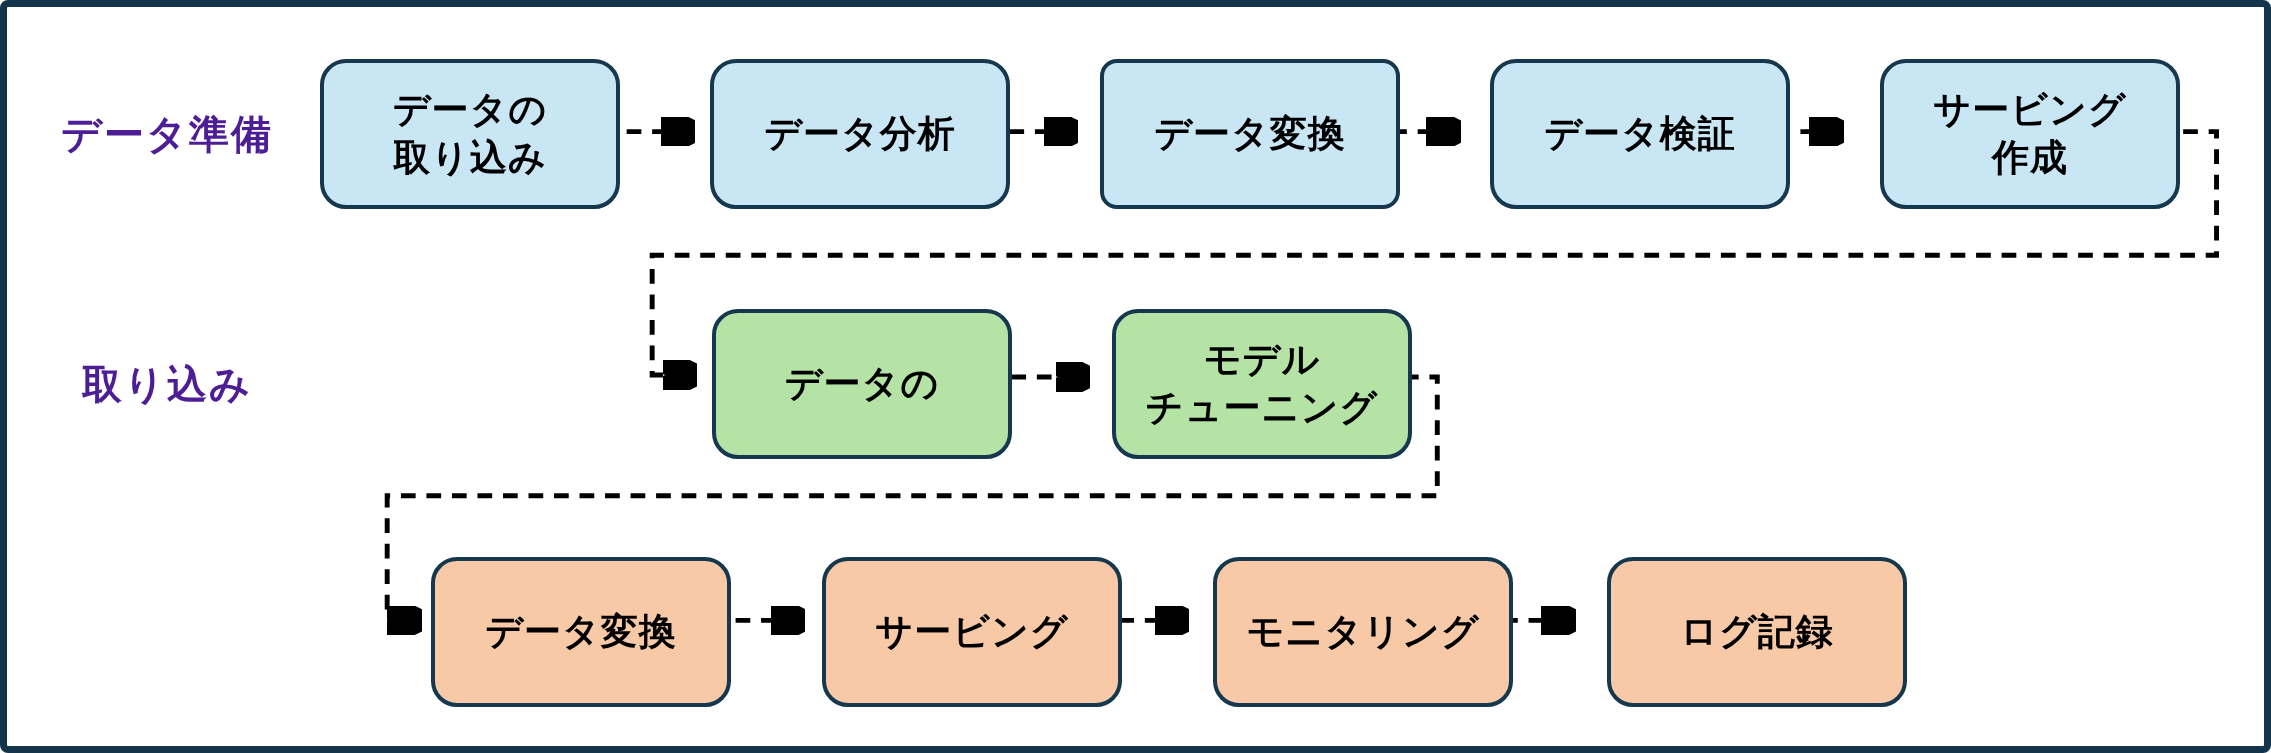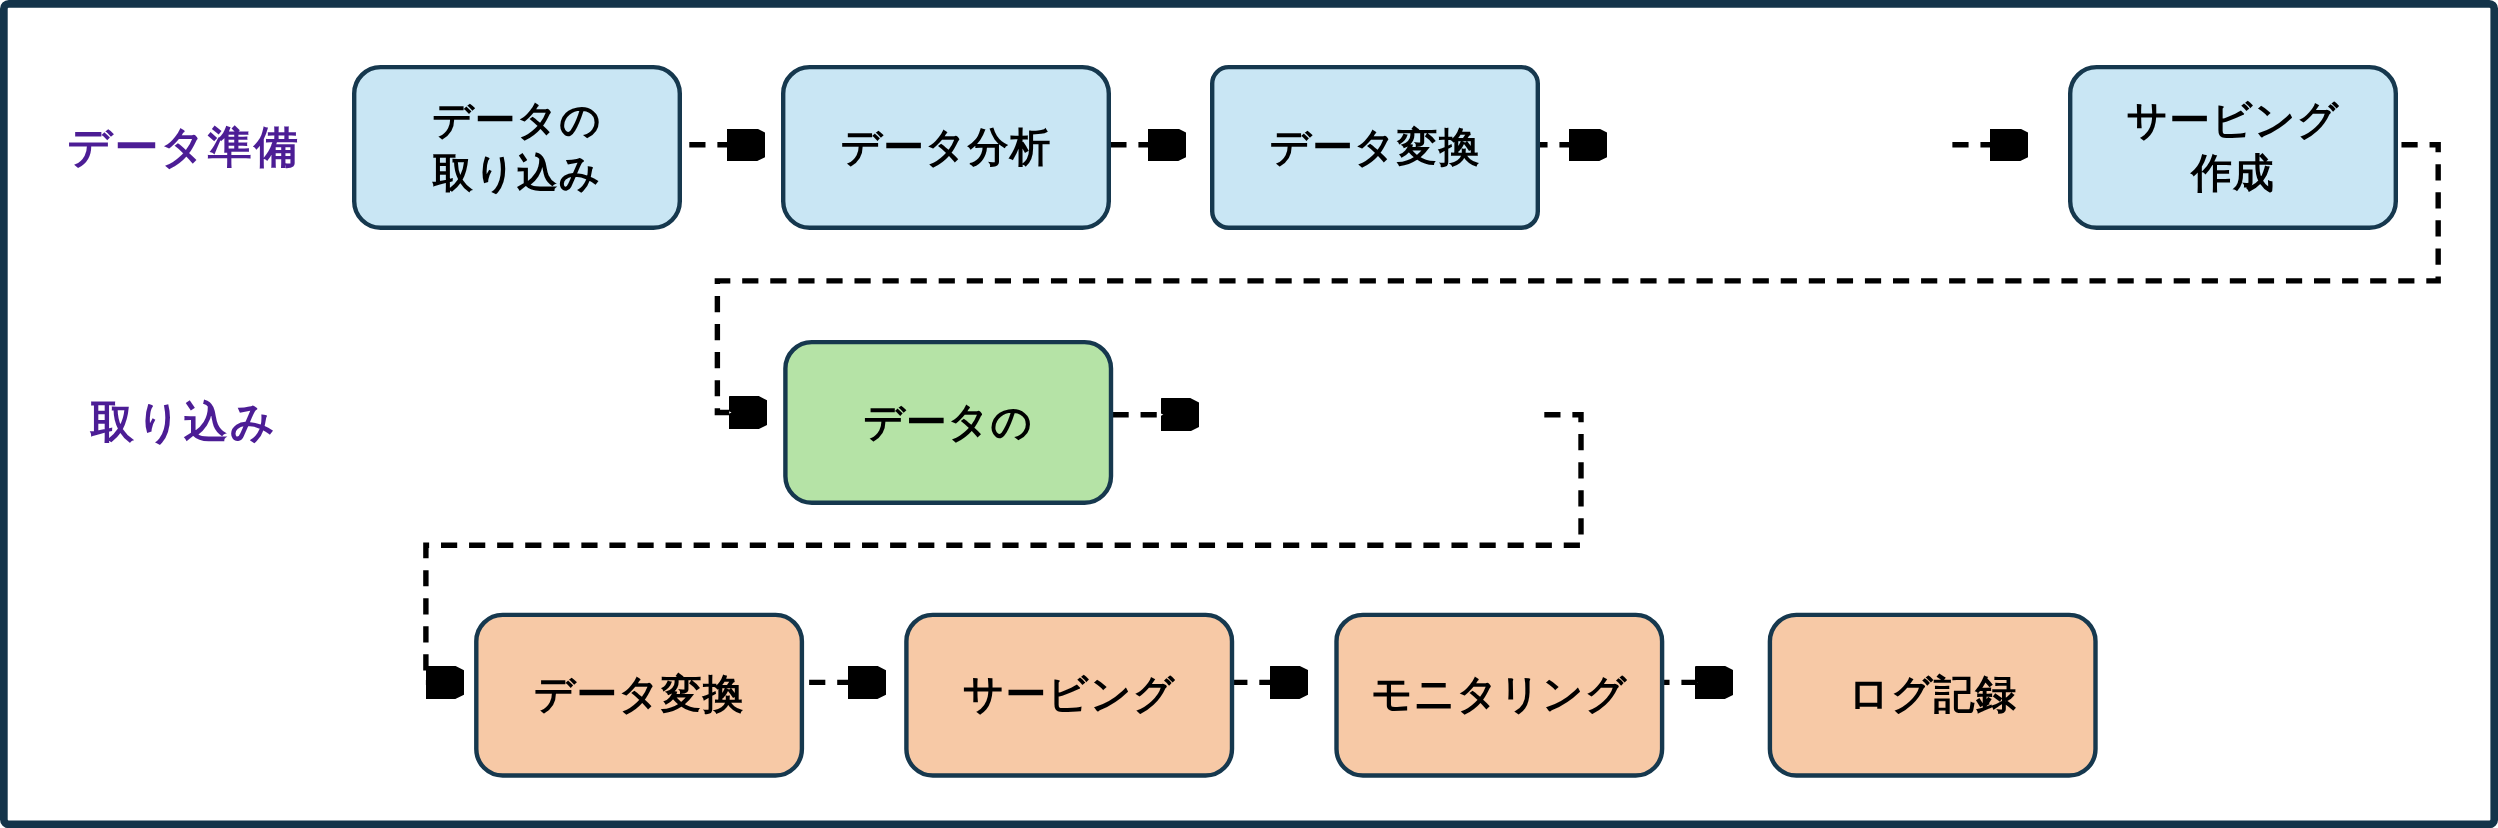--- a/index.html
+++ b/index.html
@@ -77,23 +77,26 @@
     <path d="M1510 625 H 1575" marker-end="url(#arrow)"></path>
   </svg>
 
   <div class="row-label" style="left:10px;top:127px;">データ準備</div>
   <div class="row-label" style="left:10px;top:377px;">取り込み</div>
 
   <div class="node fill-blue" style="left:703px;top:52px;">データ分析</div>
   <div class="node fill-blue" style="left:313px;top:52px;">データの
 取り込み</div>
   <div class="node fill-blue" style="left:1093px;top:52px;border-radius:17px;">データ変換</div>
+  <div class="node fill-blue" style="left:1483px;top:52px;">データ検証</div>
   <div class="node fill-blue" style="left:1873px;top:52px;">サービング
 作成</div>
 
   <div class="node fill-green" style="left:705px;top:302px;">データの</div>
+  <div class="node fill-green" style="left:1105px;top:302px;">モデル
+チューニング</div>
 
   <div class="node fill-orange" style="left:424px;top:550px;">データ変換</div>
   <div class="node fill-orange" style="left:815px;top:550px;">サービング</div>
   <div class="node fill-orange" style="left:1600px;top:550px;">ログ記録</div>
   <div class="node fill-orange" style="left:1206px;top:550px;">モニタリング</div>
 
 </div>
 
 </body></html>

